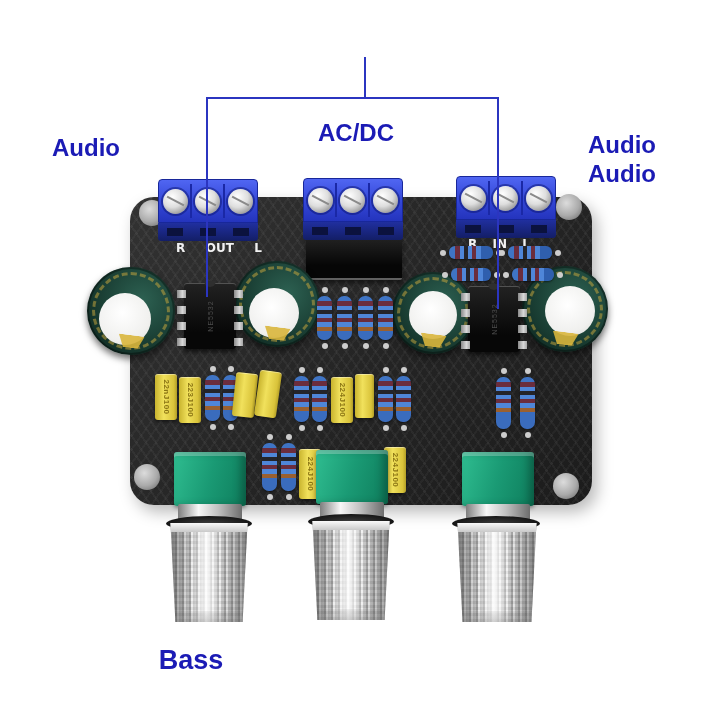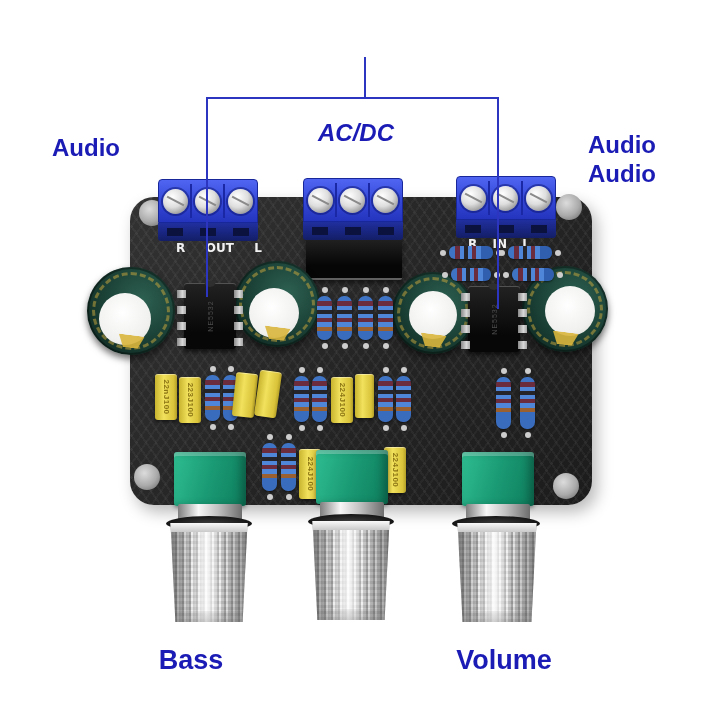--- a/index.html
+++ b/index.html
@@ -4,21 +4,21 @@
 <style>
   * { margin:0; padding:0; box-sizing:border-box; }
   html,body { background:#fff; }
   body { font-family:"Liberation Sans", sans-serif; }
   #stage { position:relative; width:720px; height:720px; background:#ffffff; overflow:hidden; }
 
   
   .anno { position:absolute; color:#1b1bb5; font-weight:700; z-index:40; }
   .title { top:24px; left:0; width:720px; text-align:center; font-size:28px; letter-spacing:.5px; }
   .lbl2 { font-size:24px; line-height:1.22; }
-  .lbl-center { text-align:center;font-style:italic; }
+  .lbl-center { text-align:center; }
   .knob-label { top:645px; font-size:27px; text-align:center; }
 
   
   .bracket { position:absolute; background:#2b35c0; z-index:30; }
 
   
   .board { position:absolute; left:130px; top:197px; width:462px; height:308px; border-radius:24px; z-index:1;
     background:
       repeating-linear-gradient(55deg, rgba(255,255,255,.045) 0 2px, transparent 2px 8px),
       repeating-linear-gradient(-55deg, rgba(255,255,255,.035) 0 2px, transparent 2px 8px),
@@ -295,15 +295,14 @@
   <div class="pot-collar" style="left:320px;top:502px;width:64px;"></div>
   <div class="pot-ring" style="left:308px;top:514px;width:86px;"></div>
   <div class="knob" style="left:310px;top:521px;width:82px;height:100px;"></div>
 
   <div class="pot-body" style="left:462px;top:452px;"></div>
   <div class="pot-collar" style="left:466px;top:504px;width:64px;"></div>
   <div class="pot-ring" style="left:452px;top:516px;width:88px;"></div>
   <div class="knob" style="left:455px;top:523px;width:84px;height:100px;"></div>
 
   <div class="anno knob-label" style="left:145px;width:92px;">Bass</div>
-  <div class="anno knob-label" style="left:438px;width:132px;">Volume</div>
 
 </div>
 
 </body></html>

